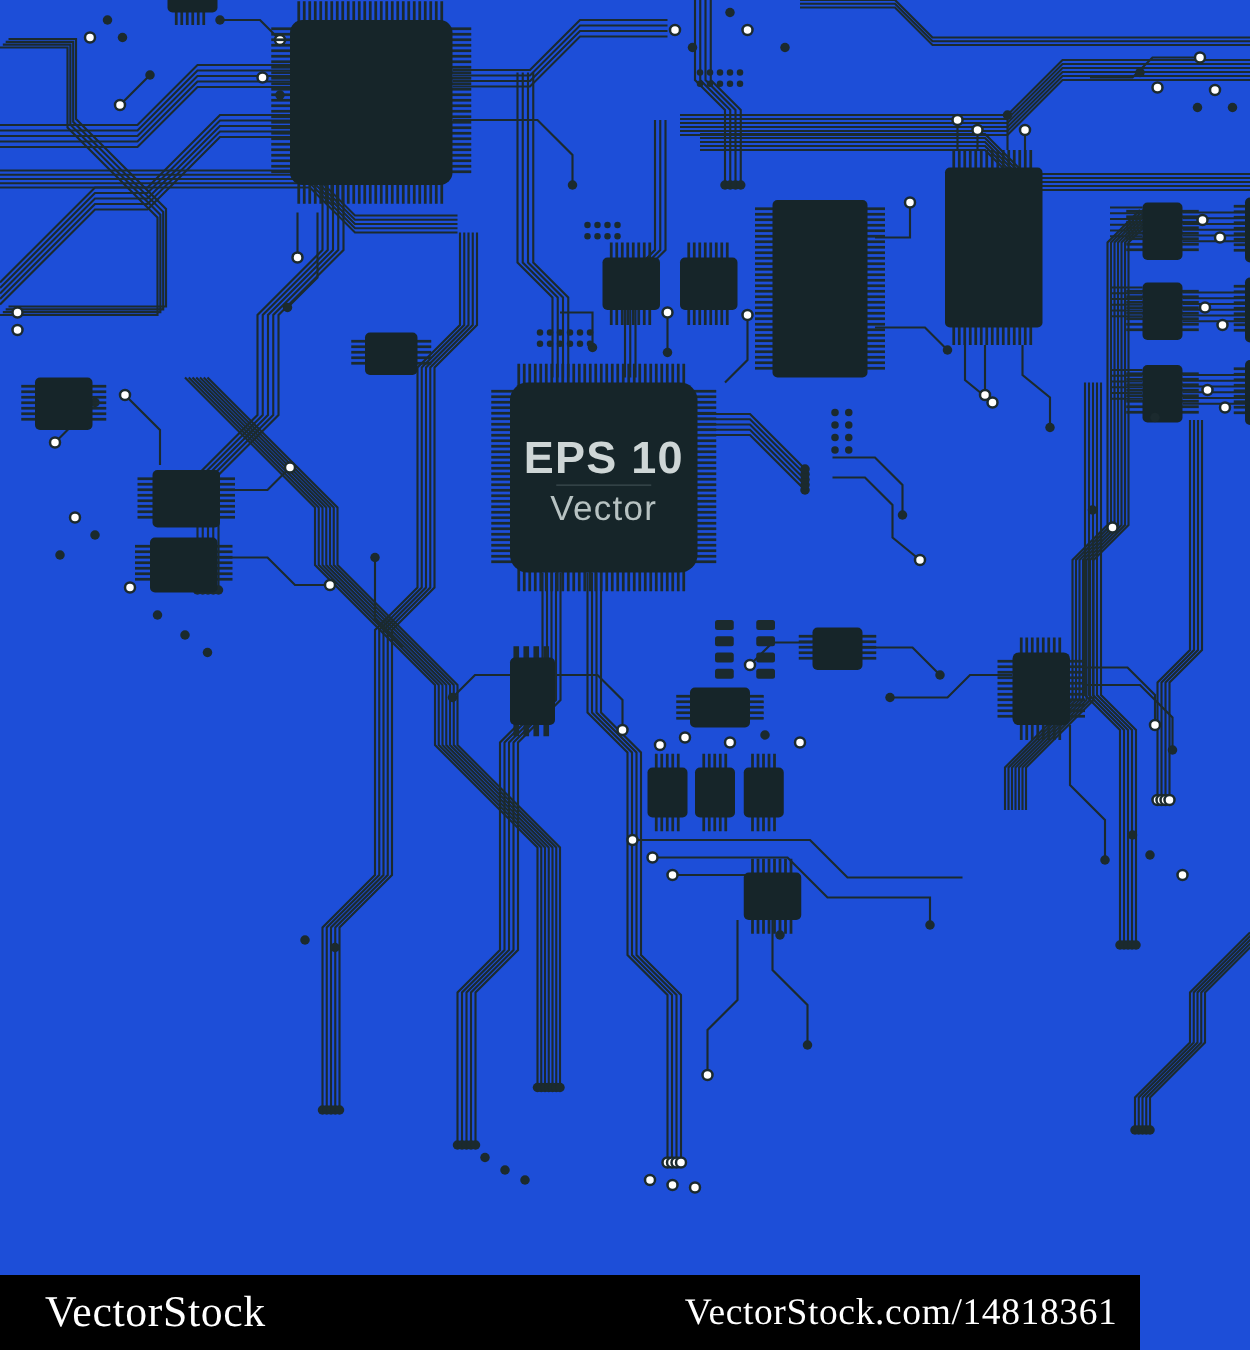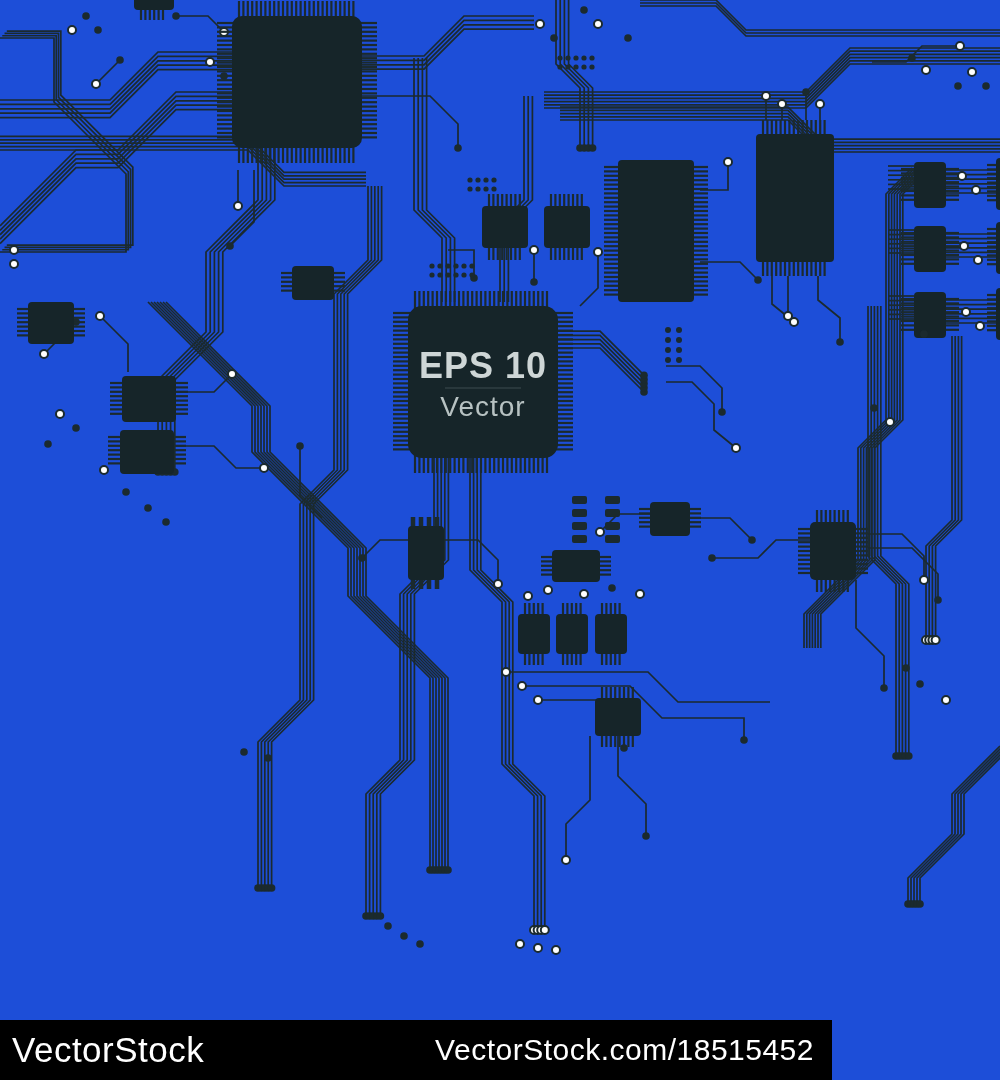--- a/index.html
+++ b/index.html
@@ -2,23 +2,23 @@
 <html><head>
 <meta charset="utf-8">
 <style>
   html,body{margin:0;padding:0;background:#ffffff;}
   .stage{
     position:relative;width:1000px;height:1080px;overflow:hidden;
     background:#1d4ed8;font-family:"Liberation Sans",sans-serif;
   }
   #board-svg{position:absolute;left:0;top:0;display:block;}
   .footer{
-    position:absolute;left:0;top:1020px;width:832px;height:60px;
+    position:absolute;left:0;top:1020px;width:912px;height:60px;
     display:flex;align-items:center;justify-content:space-between;
-    box-sizing:border-box;padding:0 18px 0 12px;
+    box-sizing:border-box;padding:0 18px 0 36px;font-family:Liberation Serif, serif;
   }
   .footer .brand{font-size:35px;font-weight:normal;letter-spacing:0.5px;}
   .footer .url{font-size:30px;font-weight:normal;letter-spacing:0.5px;}
   .chip-title{font-family:"Liberation Sans",sans-serif;font-weight:bold;letter-spacing:1px;}
   .chip-sub{font-family:"Liberation Sans",sans-serif;font-weight:normal;letter-spacing:1px;}
 </style>
 </head>
 <body>
 
 <div class="stage">
@@ -1018,16 +1018,16 @@
       </g>
     <g id="labels">
       <line x1="445" y1="388" x2="521" y2="388" stroke-width="1" stroke="#3d4c50"></line>
       <text x="483" y="378" text-anchor="middle" font-size="36" class="chip-title" fill="#ced6d6">EPS 10</text>
       <text x="483" y="416" text-anchor="middle" font-size="28" class="chip-sub" fill="#b7c2c2">Vector</text>
     </g>
   </svg>
 
   <div class="footer" style="background: rgb(0, 0, 0); color: rgb(255, 255, 255);">
     <span class="brand">VectorStock</span>
-    <span class="url">VectorStock.com/18515452</span>
+    <span class="url">VectorStock.com/14818361</span>
   </div>
 
 </div>
 
 </body></html>

